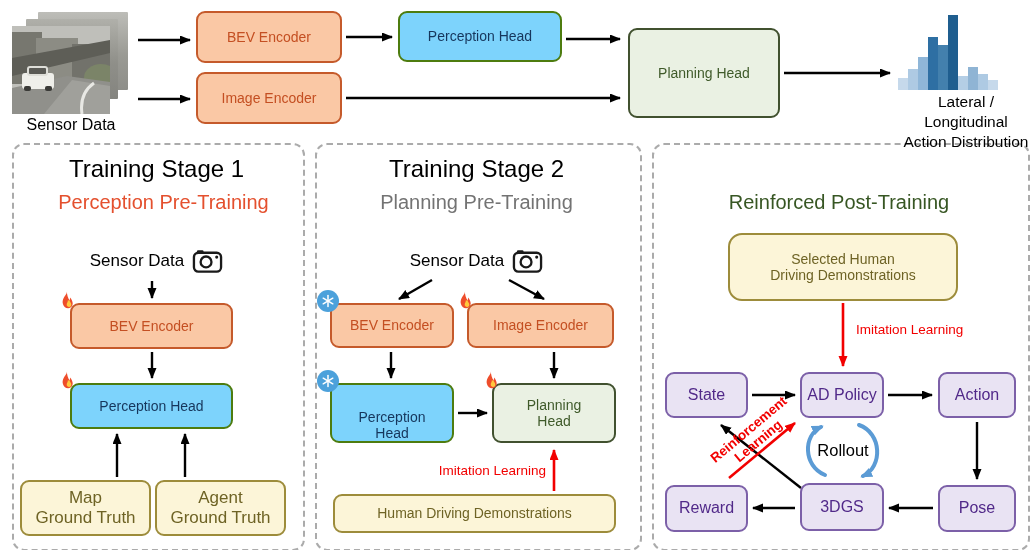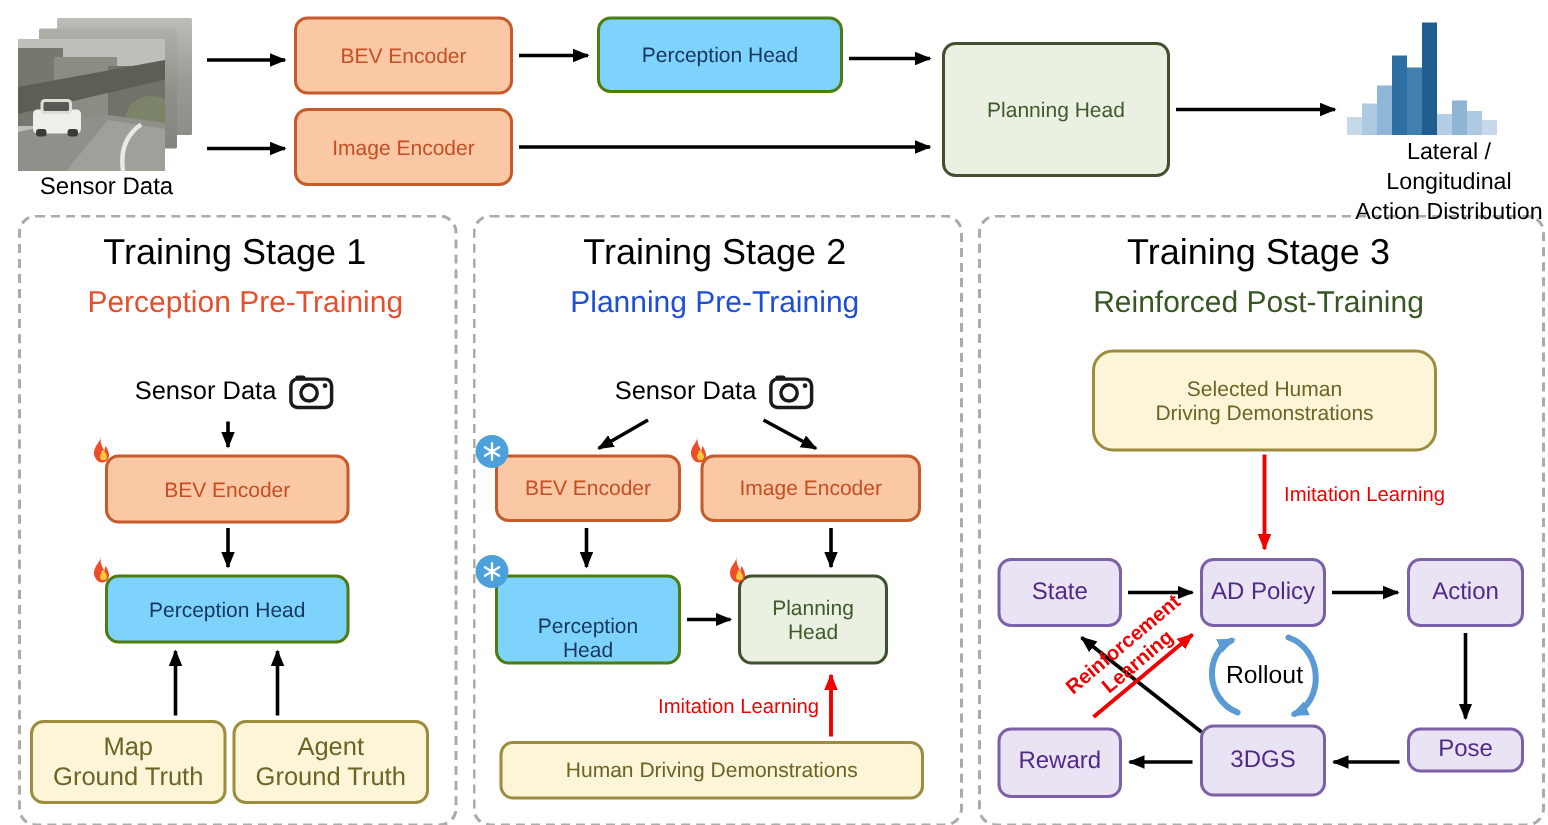--- a/index.html
+++ b/index.html
@@ -9,21 +9,21 @@
   .box{position:absolute;box-sizing:border-box;display:flex;flex-direction:column;align-items:center;
        justify-content:center;text-align:center;border-radius:9px;font-size:14px;line-height:1.15;z-index:3;}
   .orange{background:#FAC8A5;border:2px solid #C55A2B;color:#C44F22;}
   .blue{background:#7dd3fc;border:2px solid #4d7c0f;color:#16365C;}
   .green{background:#EAF1E3;border:2px solid #41512F;color:#3F5A2A;}
   .yellow{background:#FCF5D8;border:2px solid #9D8C3B;color:#6E6325;}
   .purple{background:#E9E3F3;border:2px solid #7C60A8;color:#512989;font-size:16px;}
   .panel{position:absolute;border:2px dashed #ABABAB;border-radius:12px;z-index:1;}
   .stage-title{position:absolute;text-align:center;font-size:24px;color:#000;z-index:2;}
   .stage-sub{position:absolute;text-align:center;font-size:20px;z-index:2;}
-  .sub1{color:#E4502E;} .sub2{color:#1d4ed8;} .sub3{color:#375623;}
+  .sub1{color:#E4502E;} .sub2{color:#737373;} .sub3{color:#375623;}
   .sensor-row{position:absolute;display:flex;align-items:center;justify-content:center;gap:8px;
               font-size:17px;color:#000;z-index:2;}
   .badge{position:absolute;width:22px;height:22px;z-index:5;}
   .snowbadge{position:absolute;width:22px;height:22px;border-radius:50%;background:#4CA1DB;
              display:flex;align-items:center;justify-content:center;z-index:5;}
   .redlabel{position:absolute;color:#F20000;font-size:13.5px;z-index:4;}
   .caption{position:absolute;text-align:center;font-size:16px;color:#000;z-index:2;}
   .histwrap{position:absolute;left:898px;top:8px;width:106px;height:82px;display:flex;
             align-items:flex-end;z-index:2;}
   .hbar{width:10px;}
@@ -226,39 +226,38 @@
   <div class="snowbadge" style="left:317px;top:370px;">
     <svg width="14" height="14" viewBox="0 0 24 24">
         <g stroke="#fff" stroke-width="2.6" stroke-linecap="round">
           <line x1="12" y1="2.5" x2="12" y2="21.5"></line>
           <line x1="3.8" y1="7.2" x2="20.2" y2="16.8"></line>
           <line x1="3.8" y1="16.8" x2="20.2" y2="7.2"></line>
         </g>
       </svg>
   </div>
 
-  <div class="box green" style="left:492px;top:383px;width:100px;height:60px;">
+  <div class="box green" style="left:492px;top:383px;width:124px;height:60px;">
     <span>Planning</span>
     <span>Head</span>
   </div>
   <div class="badge" style="left:480px;top:369px;">
     <svg width="22" height="22" viewBox="0 0 22 22">
         <path d="M11 1 C11.5 4.5 9 6.5 7.8 8.8 C6.7 10.9 6.2 13 7 15.2 C7.9 17.8 10 19.5 12.3 19.3 C15 19.1 16.8 17 16.7 14.3 C16.6 12 15.3 10.4 14.6 8.4 C14 9.3 13.7 10.2 13.8 11.4 C12.1 9.6 10.6 5.8 11 1 Z" fill="#EE4D2B"></path>
         <path d="M11.7 11.5 C12.1 13.2 10.6 14 10.7 15.7 C10.8 17.1 11.9 18 13.2 17.9 C14.5 17.8 15.4 16.8 15.3 15.4 C15.2 13.5 13.6 12.9 13.4 10.9 C12.8 11.3 12.2 11.5 11.7 11.5 Z" fill="#FFC83D"></path>
       </svg>
   </div>
 
   <div class="redlabel" style="left:398px;top:463px;width:148px;text-align:right;">Imitation Learning</div>
 
   <div class="box yellow" style="left:333px;top:494px;width:283px;height:39px;">
     <span>Human Driving Demonstrations</span>
   </div>
 
   <div class="panel" style="left:652px;top:143px;width:374px;height:404px;"></div>
-  <div class="stage-title" style="left:652px;top:155px;width:374px;">Training Stage 3</div>
   <div class="stage-sub sub3" style="left:652px;top:191px;width:374px;">Reinforced Post-Training</div>
 
   <div class="box yellow" style="left:728px;top:233px;width:230px;height:68px;border-radius:14px;">
     <span>Selected Human</span>
     <span>Driving Demonstrations</span>
   </div>
 
   <div class="redlabel" style="left:856px;top:322px;width:130px;">Imitation Learning</div>
 
   <div class="box purple" style="left:665px;top:372px;width:83px;height:46px;">
@@ -269,21 +268,21 @@
   </div>
   <div class="box purple" style="left:938px;top:372px;width:78px;height:46px;">
     <span>Action</span>
   </div>
   <div class="box purple" style="left:665px;top:485px;width:83px;height:47px;">
     <span>Reward</span>
   </div>
   <div class="box purple" style="left:800px;top:483px;width:84px;height:48px;">
     <span>3DGS</span>
   </div>
-  <div class="box purple" style="left:938px;top:485px;width:78px;height:30px;">
+  <div class="box purple" style="left:938px;top:485px;width:78px;height:47px;">
     <span>Pose</span>
   </div>
 
   <div class="rot-label">
     <div>Reinforcement</div>
     <div>Learning</div>
   </div>
 
   <div class="rollout-text">Rollout</div>
 

